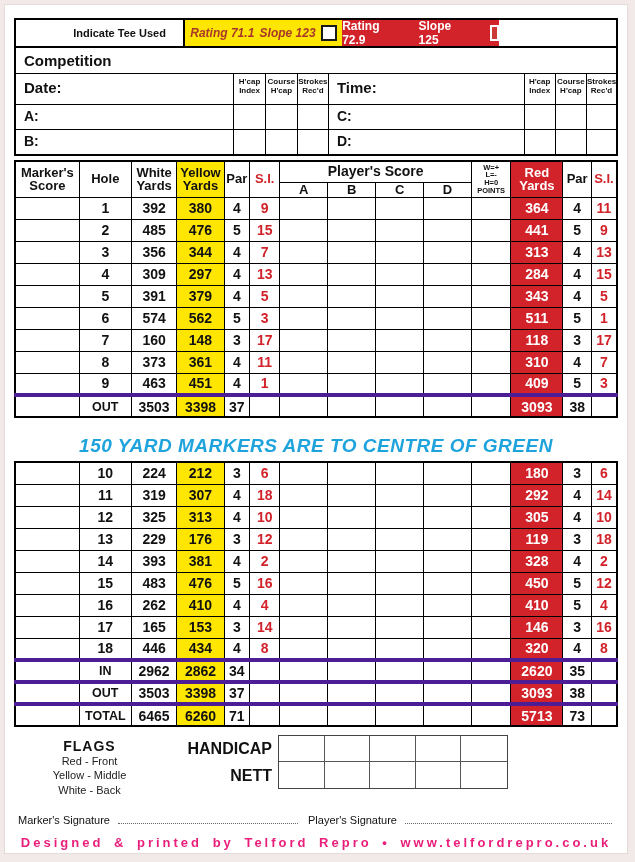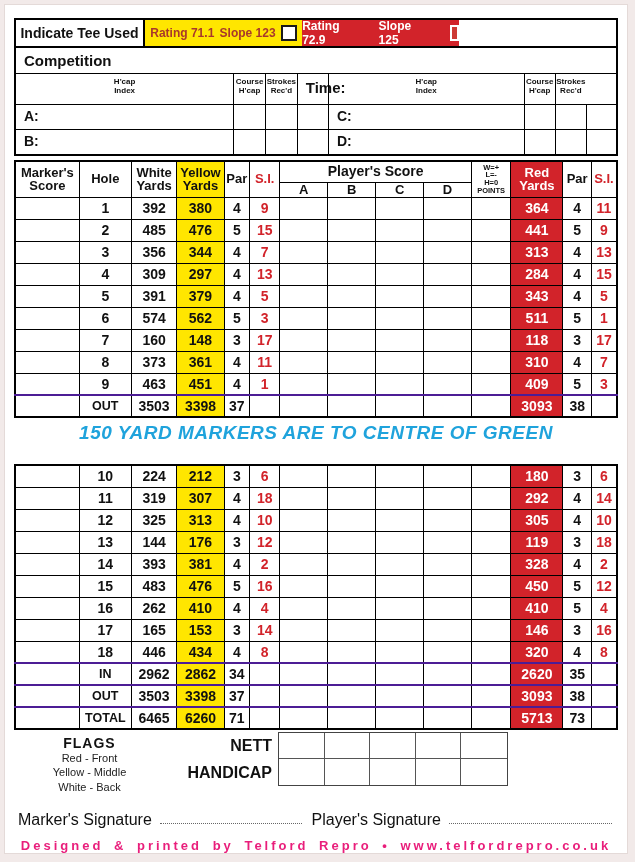--- a/index.html
+++ b/index.html
@@ -11,25 +11,25 @@
   }
   .card {
     position: absolute; left: 4px; top: 4px; width: 624px; height: 850px;
     background: #ffffff; border: 1px solid #e4dad8;
     padding: 13px 9px 0 9px;
   }
 
   
   .tee-strip { display: flex; height: 30px; border: 2px solid #000; }
   .tee-label { width: 21.5%; border-right: 2px solid #000; display:flex; align-items:center; justify-content:center;
-               font-weight: bold; font-size: 14px; background:#fff; }
+               font-weight: bold; font-size: 11px; background:#fff;margin-left:40px; }
   .tee-sec { width: 26.2%; display: flex; align-items: center; justify-content: space-evenly;
              font-weight: bold; font-size: 12px; }
   .tee-sec.white { background: #fff; border-right: 2px solid #000; }
-  .tee-sec.yellow { background: var(--yellow); color: var(--yellow-text); }
+  .tee-sec.yellow { background: var(--yellow); color: var(--yellow-text); font-style: italic; }
   .tee-sec.red { background: var(--red); color: #fff; gap: 39px; }
   .tee-box { width: 16px; height: 16px; background: #fff; border: 2px solid #1a1a1a; }
   .tee-sec.red .tee-box { border: 2px solid #fff; background: #cd3a35; }
 
   
   .info-box { border: 2px solid #000; border-top: none; }
   .comp-row { height: 26px; line-height: 26px; padding-left: 8px; font-weight: bold; font-size: 15px;
               border-bottom: 1.5px solid #000; }
   .igrid { display: grid; grid-template-columns: 36.2% 5.3% 5.3% 5.2% 32.6% 5.2% 5.2% 5.0%; }
   .igrid > div { border-left: 1px solid #000; }
@@ -48,46 +48,46 @@
   thead th { font-size: 13px; font-weight: bold; line-height: 1.05; }
   thead tr.h1 th { height: 21px; }
   thead tr.h2 th { height: 15px; font-size: 13px; }
   th.hy { background: var(--yellow); }
   th.hr { background: var(--red); color: #fff; }
   th.hsi { color: var(--red); }
   th.hpts { font-size: 7.5px; line-height: 1.05; }
   td.c-yellow { background: var(--yellow); }
   td.c-red { background: var(--red); color: #fff; }
   td.c-si, td.c-rsi { color: var(--red); }
-  tr.total-row td { border-top: 2px solid #4c1d95; }
+  tr.total-row td { border-top: 4px solid #4c1d95; }
   tr.total-row td.c-hole { font-size: 12.5px; }
 
   
   .banner { height: 30px; line-height: 30px; text-align: center; font-weight: bold; font-style: italic;
-            font-size: 19px; color: var(--banner-blue); letter-spacing: 0.5px; }
-  table.score.back { margin-top: 16px; border-radius: 6px; }
+            font-size: 19px; color: var(--banner-blue); letter-spacing: 0.5px; margin-top: 13px; }
+  table.score.back { margin-top: 0; border-radius: 6px; }
 
   
-  .bottom { display: flex; margin-top: 2px; align-items: flex-start; }
+  .bottom { display: flex; margin-top: 8px; align-items: flex-start; }
   .flags { width: 25%; text-align: center; padding-top: 3px; }
   .flags .t { font-weight: bold; font-size: 14px; letter-spacing: 1px; }
   .flags .l { font-size: 11px; line-height: 1.3; color: #222; text-align: center; }
   .hn-labels { width: 18.7%; text-align: right; padding-right: 6px; }
   .hn-labels div { height: 27px; line-height: 27px; font-weight: bold; font-size: 16px; }
   .hn-grid { width: 38.1%; display: grid; grid-template-columns: repeat(5, 1fr); grid-auto-rows: 26px;
              border: 1.5px solid #444; }
   .hn-grid div { border-right: 1px solid #555; border-bottom: 1px solid #555; background: #fff; }
   .hn-grid div:nth-child(5n) { border-right: none; }
   .hn-grid div:nth-child(n+6) { border-bottom: none; }
   .par-result { width: 18.2%; display: flex; padding-left: 9px; gap: 5px; padding-top: 2px; }
   .pr-box { width: 37px; height: 47px; border: 2.5px solid #000; background: #fff; flex: none; }
   .pr-label { font-size: 8px; line-height: 1.2; color: #222; padding-top: 2px; }
 
   
-  .sigs { display: flex; align-items: center; margin-top: 17px; padding: 0 4px; font-size: 16px; color: #111; }
+  .sigs { display: flex; align-items: center; margin-top: 17px; padding: 0 4px; font-size: 11px; color: #111; }
   .sigs .dots { flex: 1; border-bottom: 1.5px dotted #666; height: 10px; margin: 0 10px 2px 8px; }
   .sigs .dots.second { flex: 1.15; margin-right: 2px; }
   .footer { margin-top: 9px; text-align: center; font-weight: bold; font-size: 13px;
             color: var(--footer-pink); letter-spacing: 3px; word-spacing: 4px; }
 </style>
 </head>
 <body>
 
 <div class="card">
 
@@ -101,20 +101,21 @@
     <div class="tee-sec red">
       <span>Rating 72.9</span>
       <span>Slope 125</span>
       <span class="tee-box"></span>
     </div>
   </div>
 
   <div class="info-box">
     <div class="comp-row">Competition</div>
     <div class="igrid ihead">
+      <div class="big">Date:</div>
       <div class="small">
         <div>H'cap</div>
           <div>Index</div>
         </div>
       <div class="small">
         <div>Course</div>
           <div>H'cap</div>
         </div>
       <div class="small">
         <div>Strokes</div>
@@ -439,21 +440,21 @@
           <td class="c-p"></td>
           <td class="c-p"></td>
           <td class="c-points"></td>
           <td class="c-red">305</td>
           <td class="c-rpar">4</td>
           <td class="c-rsi">10</td>
         </tr>
         <tr>
           <td class="c-marker"></td>
           <td class="c-hole">13</td>
-          <td class="c-white">144</td>
+          <td class="c-white">229</td>
           <td class="c-yellow">176</td>
           <td class="c-par">3</td>
           <td class="c-si">12</td>
           <td class="c-p"></td>
           <td class="c-p"></td>
           <td class="c-p"></td>
           <td class="c-p"></td>
           <td class="c-points"></td>
           <td class="c-red">119</td>
           <td class="c-rpar">3</td>
@@ -591,22 +592,22 @@
   </table>
 
   <div class="bottom">
     <div class="flags">
       <div class="t">FLAGS</div>
       <div class="l">Red - Front</div>
       <div class="l">Yellow - Middle</div>
       <div class="l">White - Back</div>
     </div>
     <div class="hn-labels">
+      <div>HANDICAP</div>
       <div>NETT</div>
-      <div>HANDICAP</div>
     </div>
     <div class="hn-grid">
       <div></div>
       <div></div>
       <div></div>
       <div></div>
       <div></div>
       <div></div>
       <div></div>
       <div></div>

